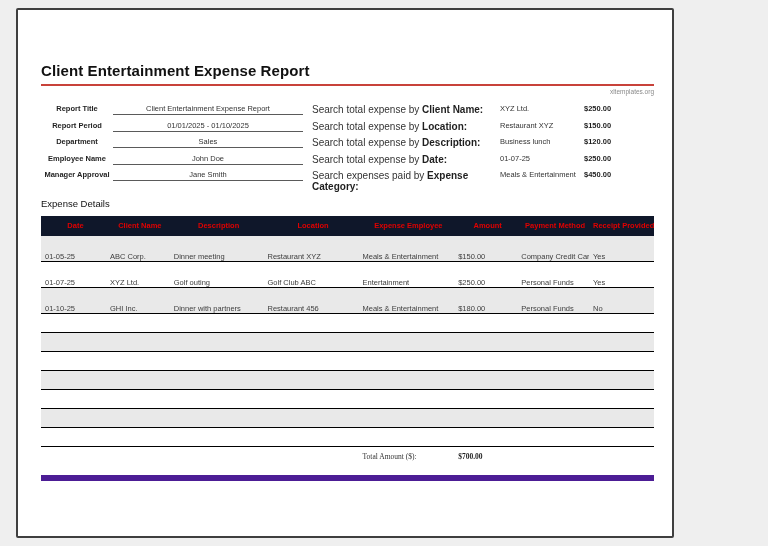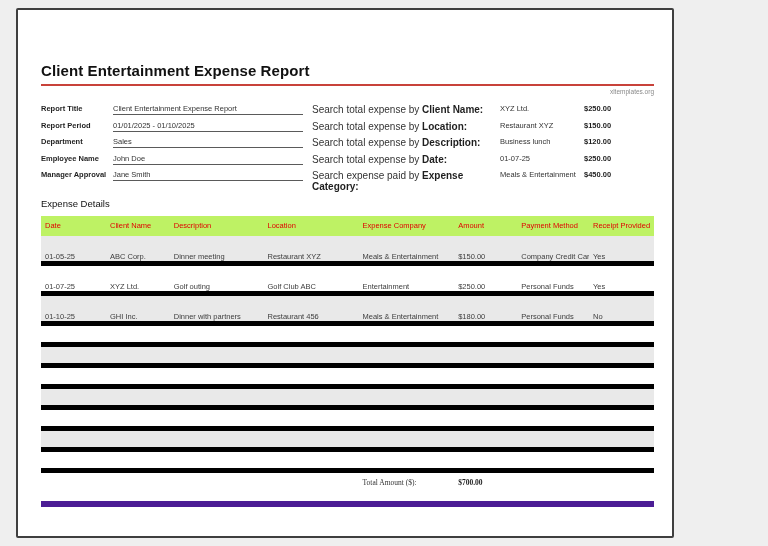--- a/index.html
+++ b/index.html
@@ -10,40 +10,40 @@
   }
   .content { padding:0 18px 0 23px; }
 
   
   .title { margin-top:52px; font-size:15px; font-weight:bold; color:#111; letter-spacing:0.1px; }
   .accent-line { margin-top:5px; height:2px; background:#c8423a; }
   .watermark { margin-top:2px; text-align:right; font-size:6.5px; color:#8a8a8a; height:8px; }
 
   
   .form-area { margin-top:6px; display:flex; justify-content:space-between; }
-  .form-left { width:262px; }
+  .form-left { width:262px;text-align:center; }
   .form-right { width:342px; }
   .f-row { height:16.6px; display:flex; align-items:flex-start; }
   .f-label { width:72px; font-size:7.5px; font-weight:bold; padding-top:2px; color:#1f1f1f; }
   .f-value { flex:1; font-size:7.5px; color:#333; border-bottom:1px solid #5a5a5a; height:13px; padding-top:2px; }
   .s-label { width:188px; font-size:10px; padding-top:2px; color:#333; }
   .s-label b { color:#1f1f1f; }
   .s-value { width:84px; font-size:7.5px; padding-top:2px; color:#333; }
   .s-amount { flex:1; font-size:7.5px; font-weight:bold; padding-top:2px; color:#1f1f1f; }
 
   
   .section-title { margin-top:13px; font-size:9.5px; font-weight:normal; color:#111; }
   table.expense { margin-top:7px; width:100%; border-collapse:collapse; table-layout:fixed; }
   table.expense th {
-    background:#bef264; color:#e00000; font-size:7.5px; font-weight:normal;
-    text-align:left; height:20px; padding:0 0 0 4px; white-space:nowrap; overflow:hidden;
+    background:#0f172a; color:#e00000; font-size:7.5px; font-weight:bold;
+    text-align:center; height:20px; padding:0 0 0 4px; white-space:nowrap; overflow:hidden;
   }
   table.expense td {
     font-size:7.5px; color:#3d3d3d; height:19px; padding:16px 0 0 4px;
-    border-bottom:5px solid #000000; white-space:nowrap; overflow:hidden;
+    border-bottom:1px solid #000000; white-space:nowrap; overflow:hidden;
   }
   table.expense tbody tr:nth-child(odd) td { background:#e9e9e9; }
   table.expense tbody tr:nth-child(even) td { background:#ffffff; }
 
   .total-band { position:relative; height:34px; border-bottom:6px solid #4c1d95;font-family:Liberation Serif, serif; }
   .total-label { position:absolute; left:calc(51.8% + 4px); top:5px; font-size:7.5px; color:#333; }
   .total-value { position:absolute; left:calc(67.4% + 4px); top:5px; font-size:7.5px; font-weight:bold; color:#1f1f1f; }
 </style>
 </head>
 <body>
@@ -94,21 +94,21 @@
           <span class="s-label"><span>Search total expense by </span><b>Description:</b></span>
           <span class="s-value">Business lunch</span>
           <span class="s-amount">$120.00</span>
         </div>
         <div class="f-row">
           <span class="s-label"><span>Search total expense by </span><b>Date:</b></span>
           <span class="s-value">01-07-25</span>
           <span class="s-amount">$250.00</span>
         </div>
         <div class="f-row">
-          <span class="s-label"><span>Search expense paid by </span><b>Expense Category:</b></span>
+          <span class="s-label"><span>Search expenses paid by </span><b>Expense Category:</b></span>
           <span class="s-value">Meals &amp; Entertainment</span>
           <span class="s-amount">$450.00</span>
         </div>
       </div>
     </div>
 
     <div class="section-title">Expense Details</div>
 
     <table class="expense">
       <colgroup>
@@ -120,21 +120,21 @@
           <col style="width:10.3%">
           <col style="width:11.7%">
           <col style="width:10.6%">
       </colgroup>
       <thead>
         <tr>
           <th>Date</th>
           <th>Client Name</th>
           <th>Description</th>
           <th>Location</th>
-          <th>Expense Company</th>
+          <th>Expense Employee</th>
           <th>Amount</th>
           <th>Payment Method</th>
           <th>Receipt Provided</th>
         </tr>
       </thead>
       <tbody>
         <tr>
           <td>01-05-25</td>
           <td>ABC Corp.</td>
           <td>Dinner meeting</td>

